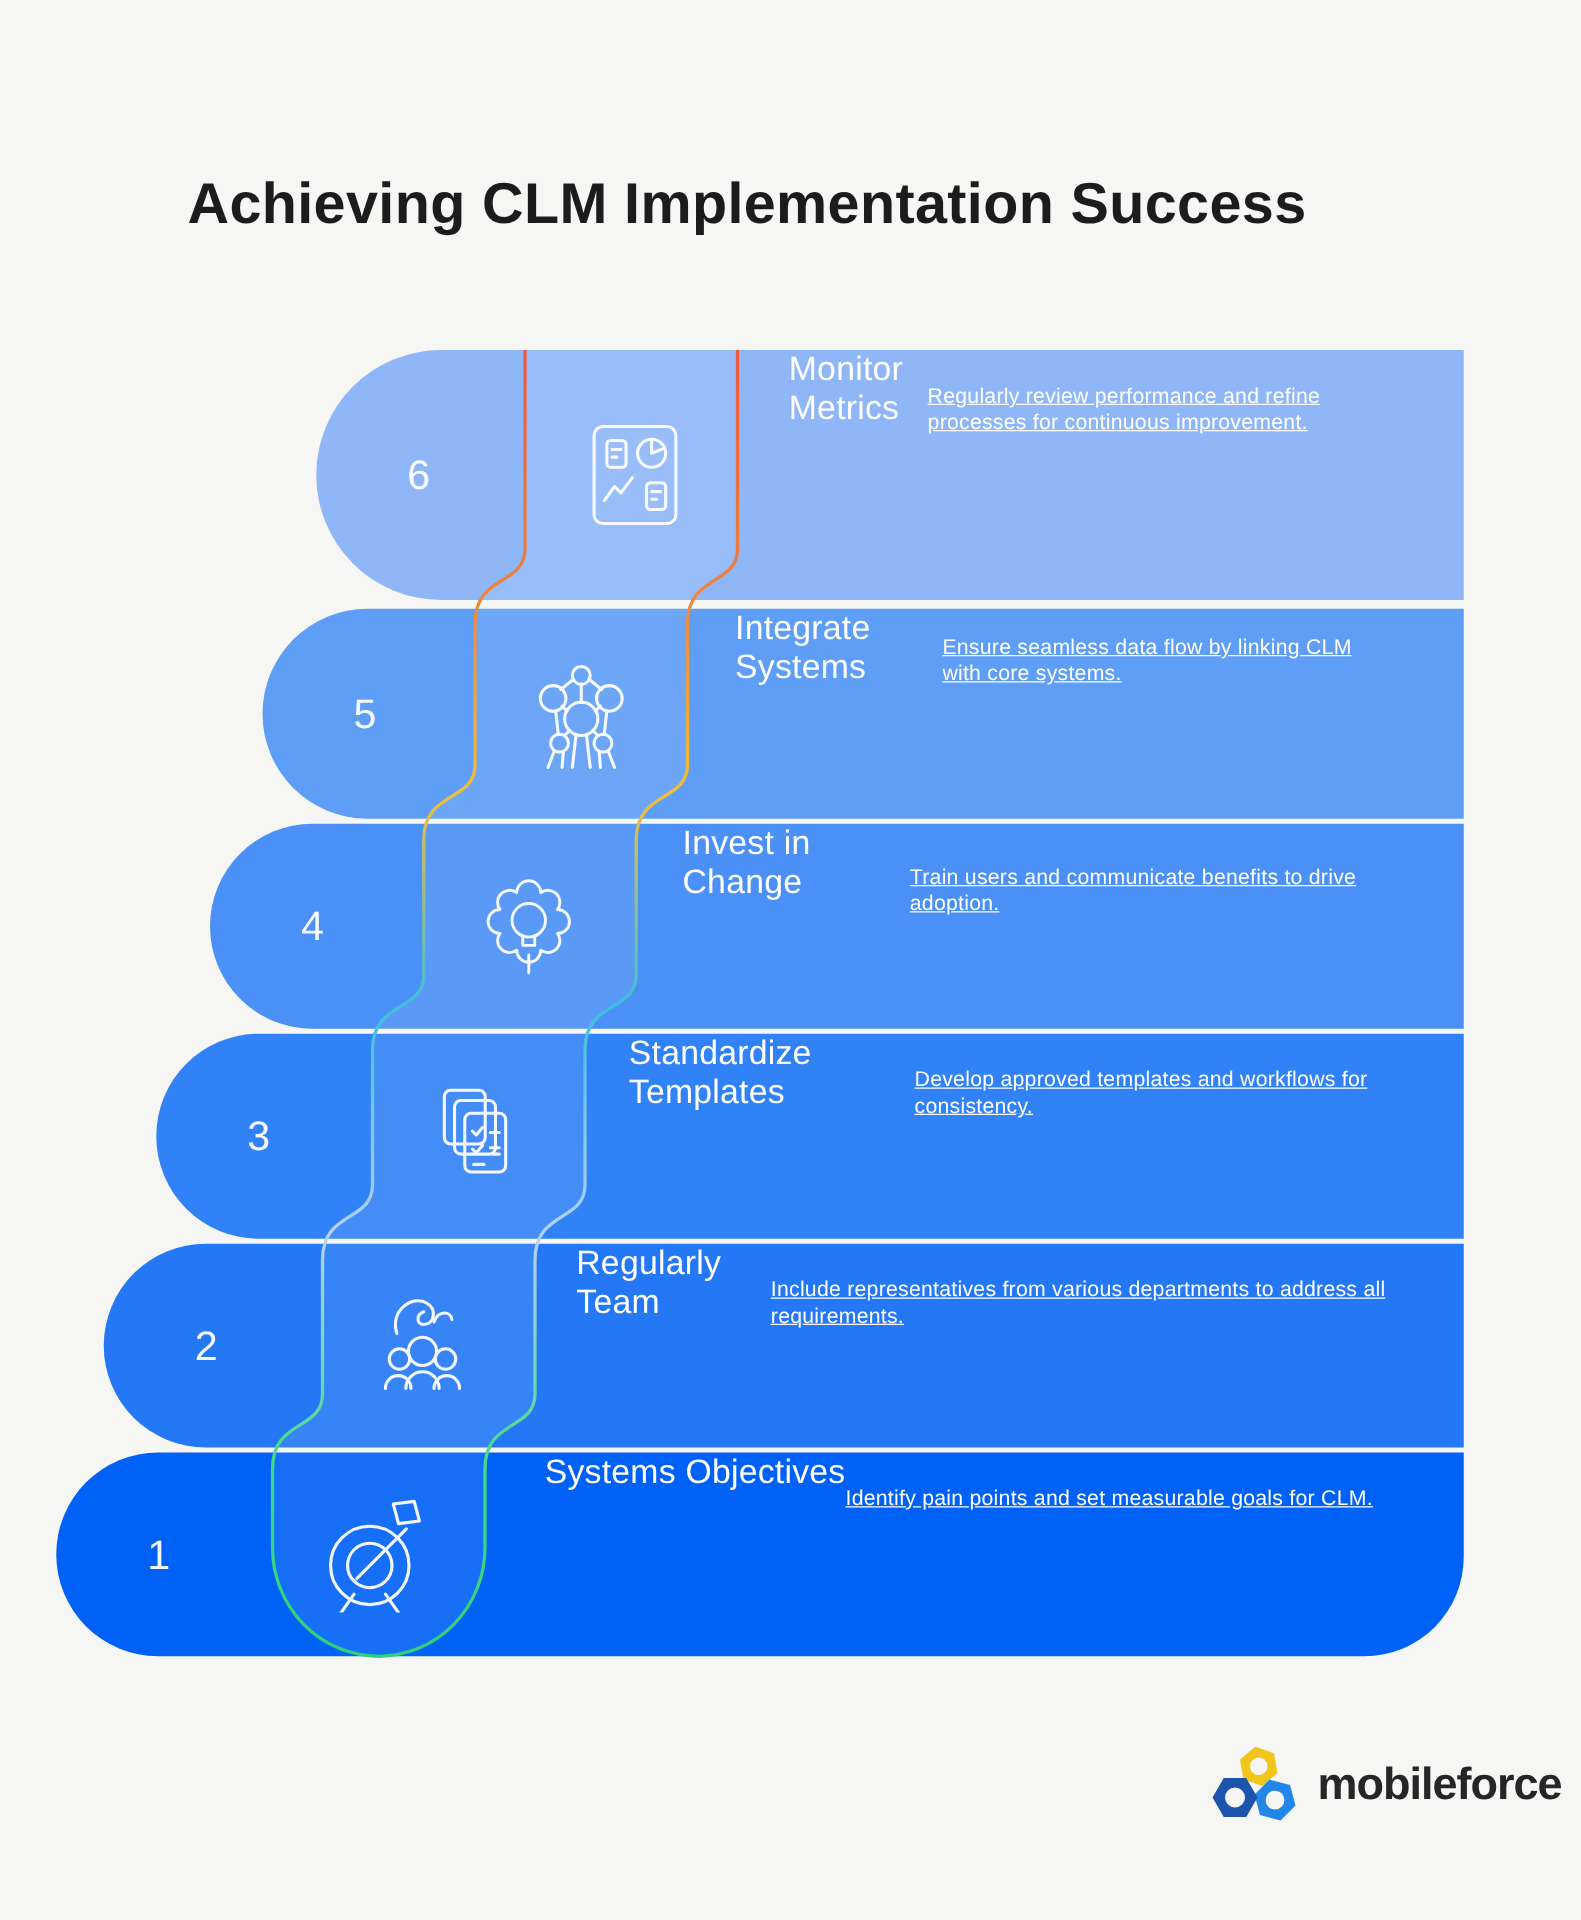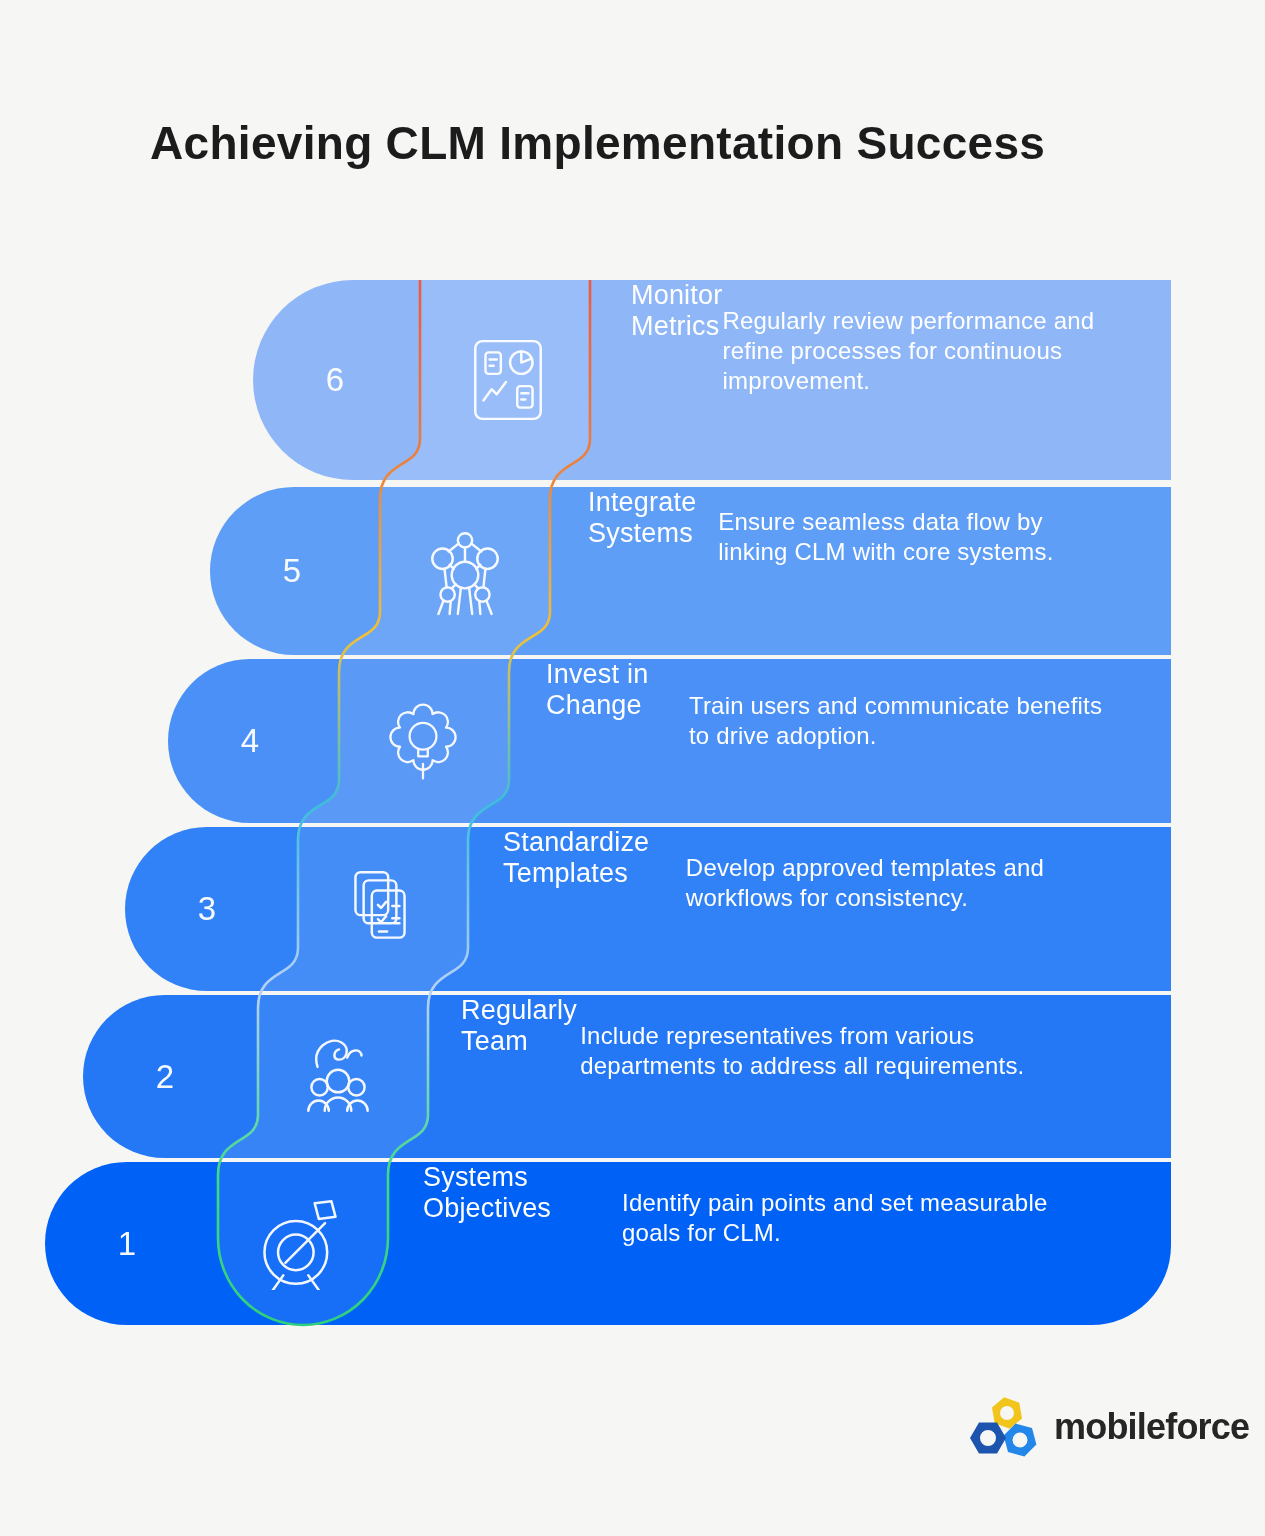--- a/index.html
+++ b/index.html
@@ -2,42 +2,42 @@
 <html><head>
 <meta charset="utf-8">
 <style>
   html,body{margin:0;padding:0;background:#e8e8e6;}
   .canvas{
     position:relative;width:1265px;height:1536px;margin:0 auto;
     background:#f6f6f4;overflow:hidden;
     font-family:"Liberation Sans",sans-serif;
   }
   .main-title{
-    position:absolute;left:150px;top:116px;width:1000px;
+    position:absolute;left:150px;top:135px;width:1000px;
     font-size:46px;font-weight:800;color:#1c1c1c;letter-spacing:.3px;
   }
   .row{
     position:absolute;color:#fff;
   }
   .row .num{
     position:absolute;left:46px;top:0;bottom:0;width:72px;
     display:flex;align-items:center;justify-content:center;
     font-size:33px;font-weight:400;opacity:.96;
   }
   .row .icon{
     position:absolute;left:210px;top:50%;transform:translate(-50%,-50%);
     margin-left:45px;width:92px;height:92px;
     display:flex;align-items:center;justify-content:center;opacity:.95;
   }
   .row .txt{
     position:absolute;left:378px;top:0;bottom:0;right:60px;
     display:flex;flex-direction:row;justify-content:center;
   }
   .row .t{font-size:27px;font-weight:400;letter-spacing:.2px;}
-  .row .d{font-size:24px;font-weight:400;line-height:1.26;margin-top:26px;letter-spacing:.2px;}
+  .row .d{font-size:17px;font-weight:400;line-height:1.26;margin-top:26px;letter-spacing:.2px;text-decoration:underline;}
   
   .r6{left:253px;top:280px;height:200px;width:918px;border-radius:100px 0 0 100px;}
   .r5{left:210px;top:487px;height:168px;width:961px;border-radius:84px 0 0 84px;}
   .r4{left:168px;top:659px;height:164px;width:1003px;border-radius:82px 0 0 82px;}
   .r3{left:125px;top:827px;height:164px;width:1046px;border-radius:82px 0 0 82px;}
   .r2{left:83px;top:995px;height:163px;width:1088px;border-radius:82px 0 0 82px;}
   .r1{left:45px;top:1162px;height:163px;width:1126px;border-radius:82px 0 80px 82px;}
   .r6 .d{max-width:430px;}
   .r5 .d{max-width:480px;margin-top:20px;}
   .r4 .d{max-width:535px;margin-top:32px;}

